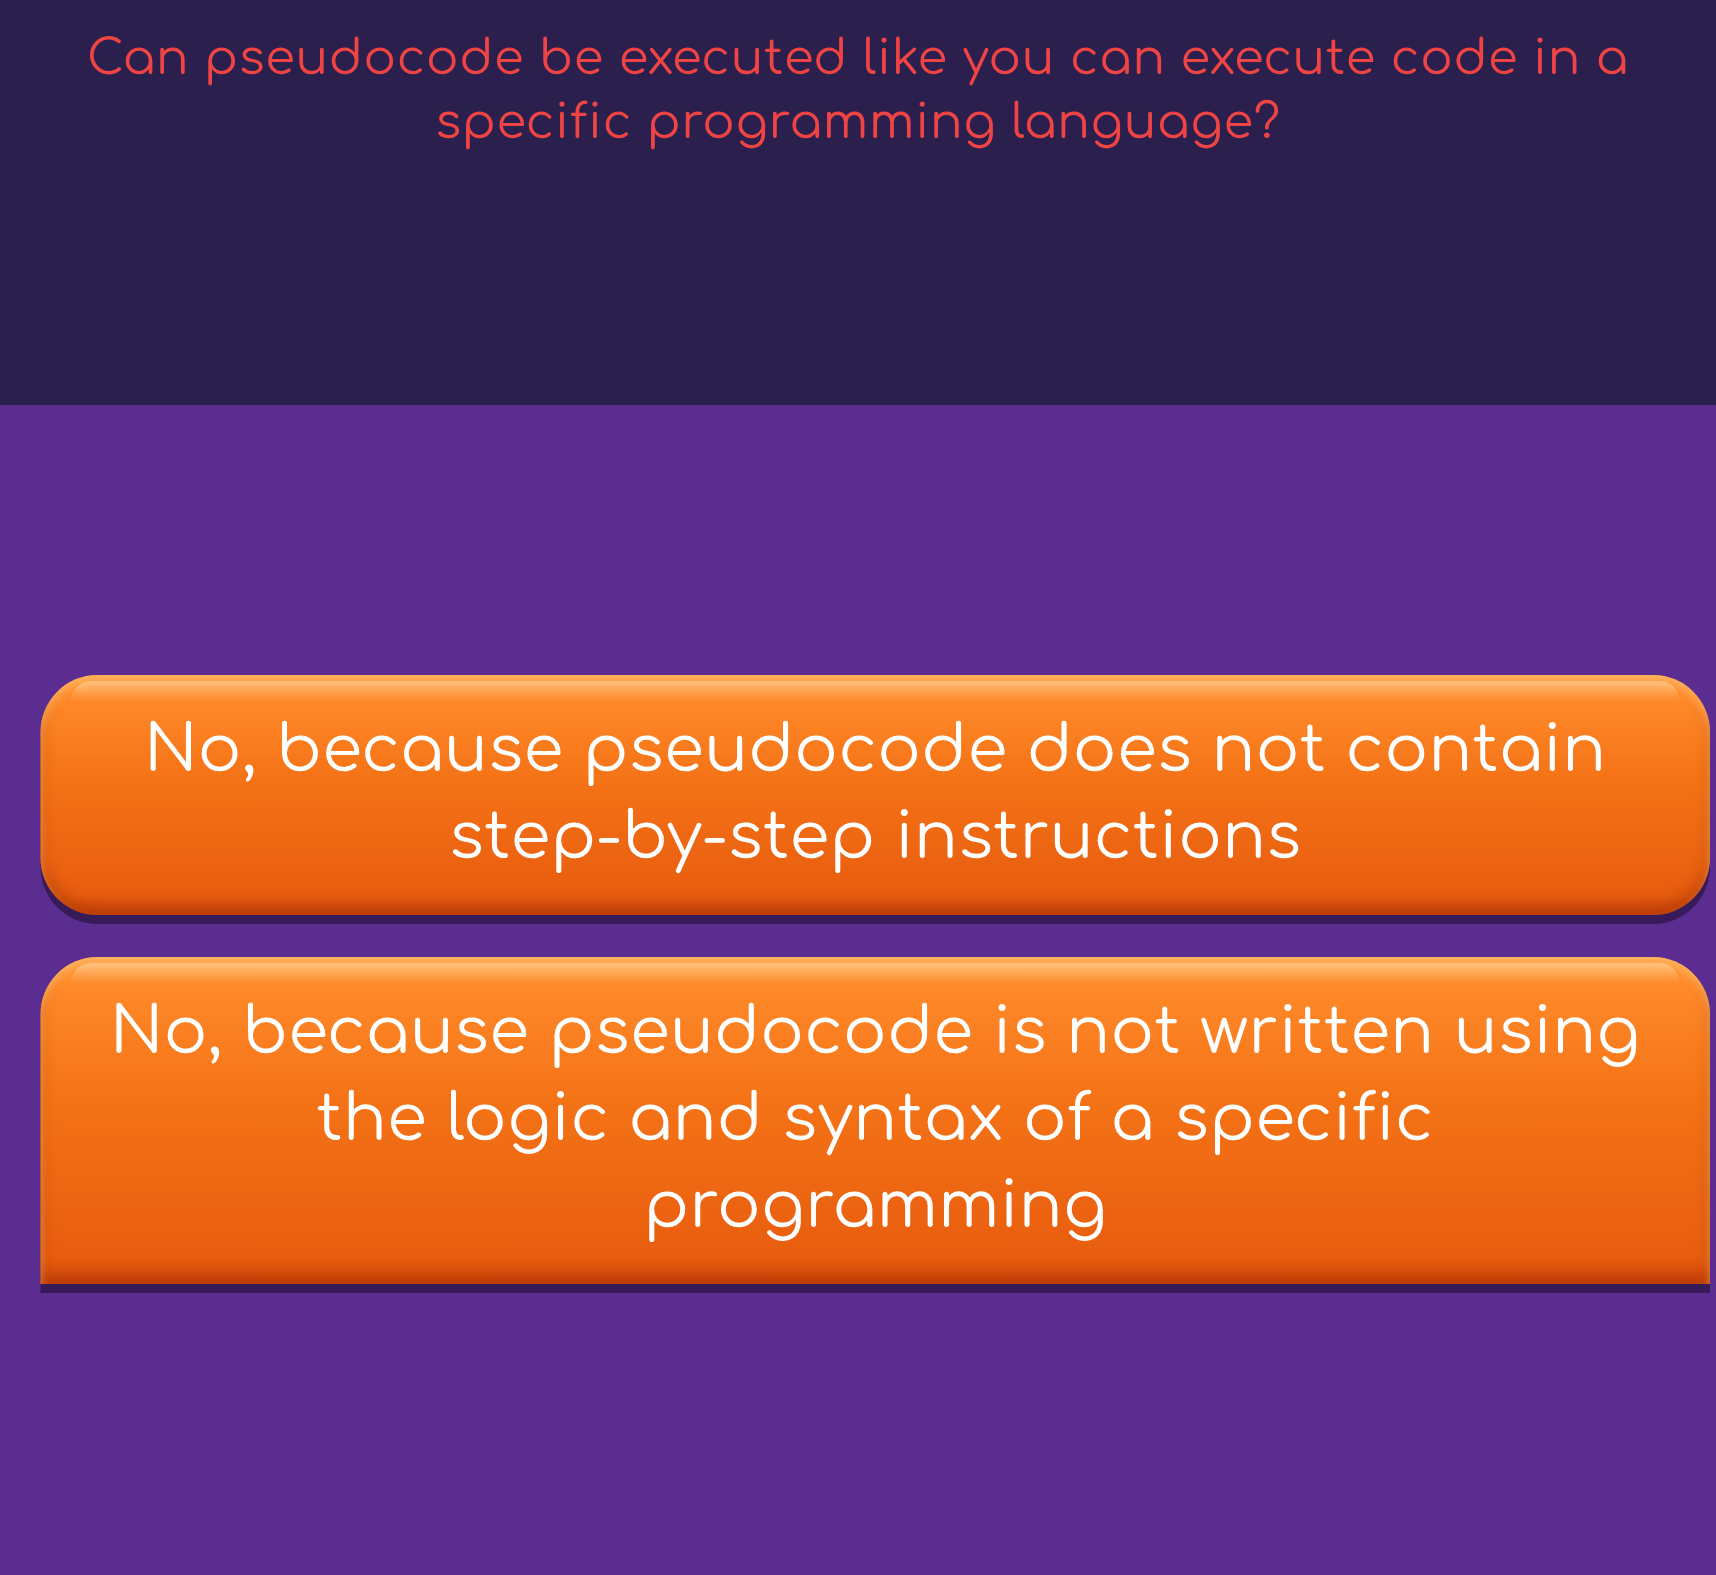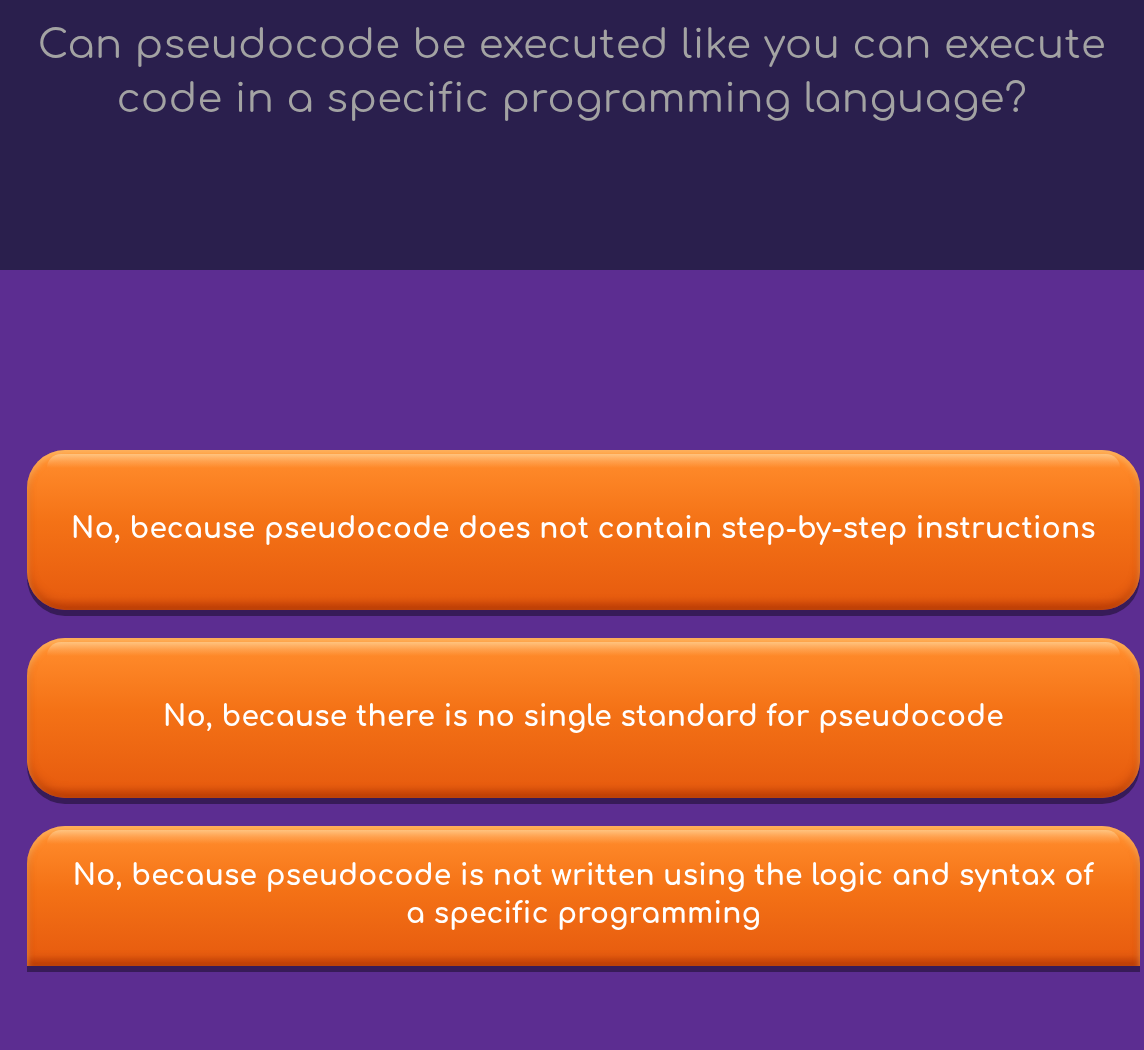--- a/index.html
+++ b/index.html
@@ -16,22 +16,22 @@
   }
   .question-panel {
     background: #2a1f4d;
     padding: 18px 30px 35px 30px;
     height: 270px;
     display: flex;
     align-items: flex-start;
     justify-content: center;
   }
   .question-text {
-    color: #a3a3a3;
-    font-size: 40px;
+    color: #ef4444;
+    font-size: 32px;
     font-weight: 400;
     text-align: center;
     line-height: 1.35;
     letter-spacing: 0.5px;
   }
   .answers-container {
     margin-top: 180px;
     display: flex;
     flex-direction: column;
     gap: 28px;
@@ -41,22 +41,22 @@
     background: linear-gradient(to bottom, 
       #ff9a3c 0%, 
       #ff8a2a 8%, 
       #f47216 45%, 
       #e85d0f 92%,
       #d84a08 100%);
     border: none;
     border-radius: 38px;
     padding: 22px 40px;
     color: #ffffff;
-    font-size: 28px;
-    font-weight: 700;
+    font-size: 43px;
+    font-weight: 400;
     text-align: center;
     line-height: 1.35;
     letter-spacing: 0.3px;
     cursor: pointer;
     font-family: inherit;
     box-shadow: 
       inset 0 4px 6px rgba(255,200,120,0.6),
       inset 0 -6px 10px rgba(120,30,0,0.35),
       0 6px 0 rgba(30,15,50,0.6);
     position: relative;
@@ -90,19 +90,16 @@
 <body>
 
 <div class="question-panel">
   <div class="question-text">Can pseudocode be executed like you can execute code in a specific programming language?</div>
 </div>
 
 <div class="answers-container">
   <button class="answer-button answer-tall">
     <span>No, because pseudocode does not contain step-by-step instructions</span>
   </button>
-  <button class="answer-button answer-tall">
-    <span>No, because there is no single standard for pseudocode</span>
-  </button>
   <button class="answer-button answer-cut">
     <span>No, because pseudocode is not written using the logic and syntax of a specific programming</span>
   </button>
 </div>
 
 </body></html>

